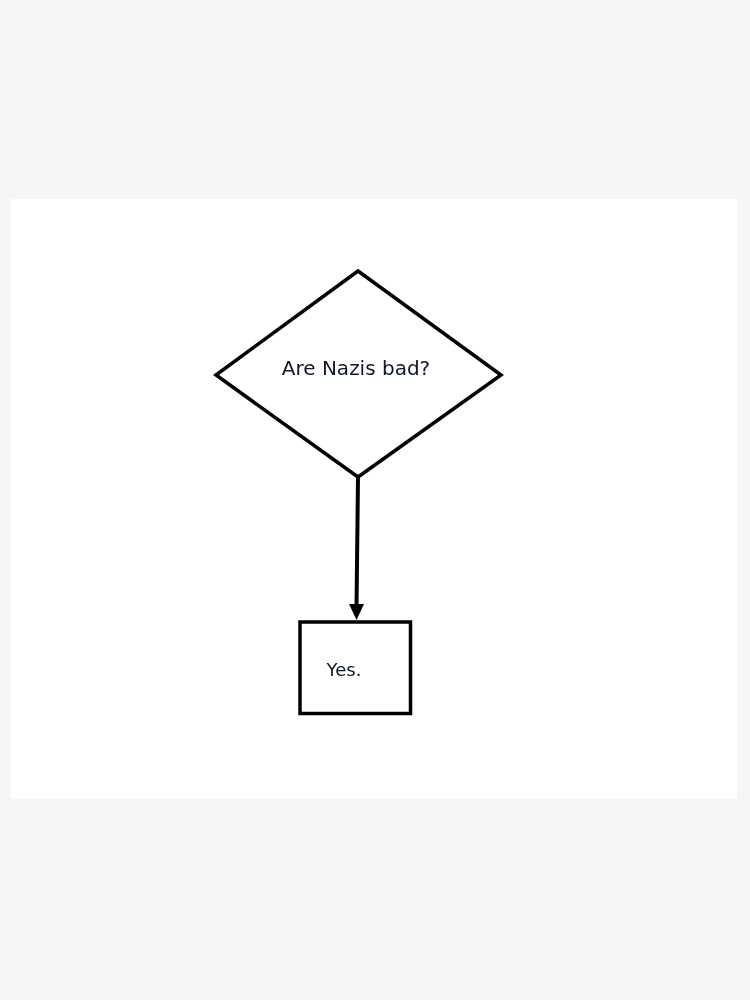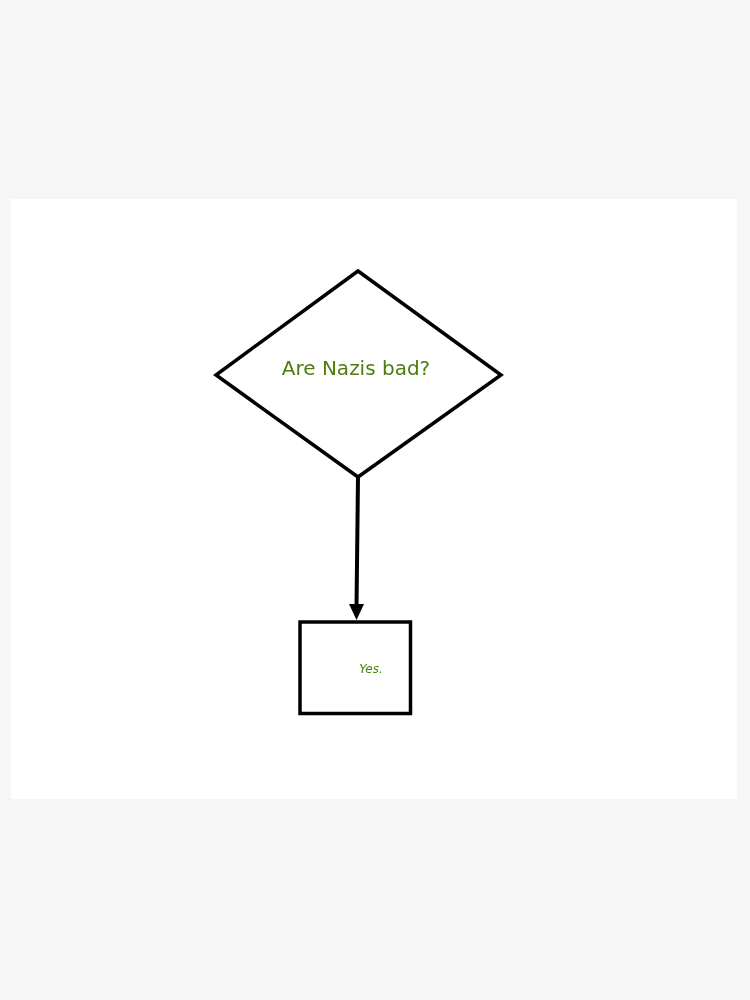--- a/index.html
+++ b/index.html
@@ -24,34 +24,33 @@
     svg.flow {
       position: absolute;
       left: 0;
       top: 0;
       width: 750px;
       height: 1000px;
     }
     .label {
       position: absolute;
       font-family: "DejaVu Sans", sans-serif;
-      color: #4d7c0f;
+      color: #0f172a;
       white-space: nowrap;
       transform: translate(-50%, -50%);
     }
     .decision-label {
       left: 356px;
       top: 368px;
       font-size: 20px;
     }
     .result-label {
-      left: 371px;
+      left: 344px;
       top: 669px;
-      font-size: 12px;
-      font-style: italic;
+      font-size: 18px;
     }
   </style>
 </head>
 <body>
 
 <div class="card"></div>
 
 <svg class="flow" viewBox="0 0 750 1000" xmlns="http://www.w3.org/2000/svg">
   <defs>
     <marker id="arrowhead" markerWidth="10" markerHeight="10" refX="5" refY="8" orient="auto" markerUnits="userSpaceOnUse"></marker>

